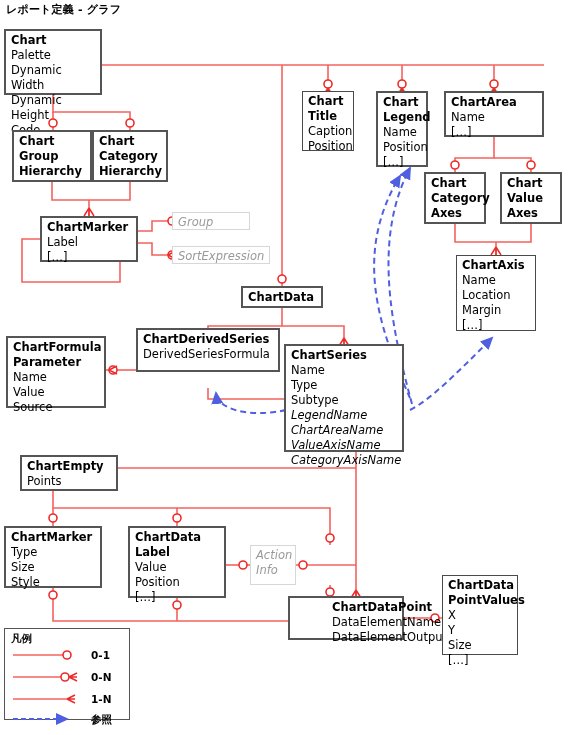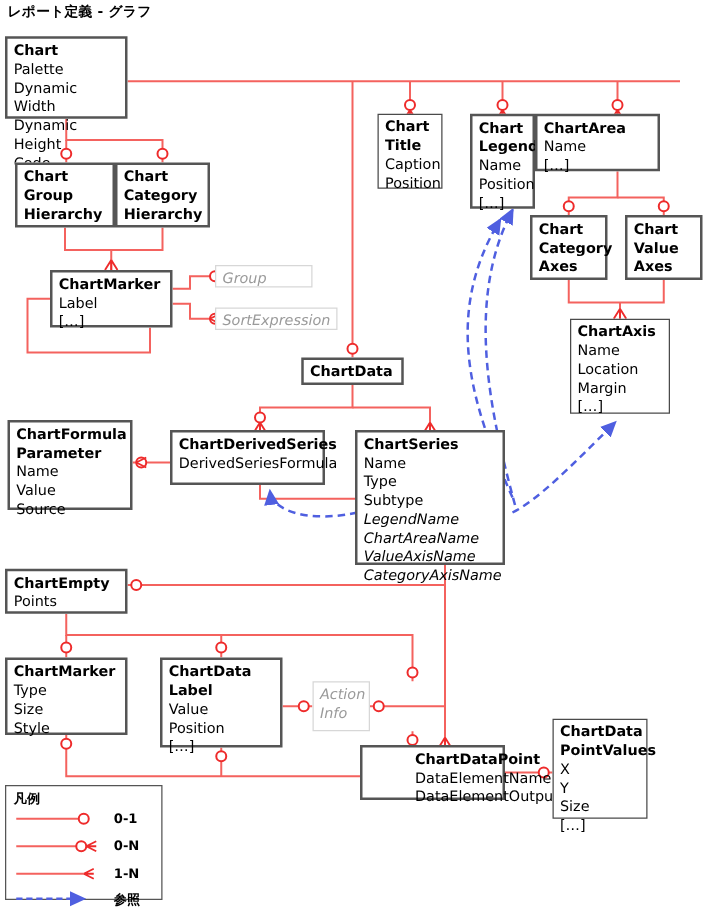--- a/index.html
+++ b/index.html
@@ -188,21 +188,21 @@
         <span class="at">Caption</span>
         <span class="at">Position</span>
       </div>
       <div class="ent" style="left: 376px; top: 91px; width: 52px; height: 76px;">
         <span class="nm">Chart</span>
         <span class="nm">Legend</span>
         <span class="at">Name</span>
         <span class="at">Position</span>
         <span class="at">[…]</span>
       </div>
-      <div class="ent" style="left: 428px; top: 91px; width: 100px; height: 46px;">
+      <div class="ent" style="left: 444px; top: 91px; width: 100px; height: 46px;">
         <span class="nm">ChartArea</span>
         <span class="at">Name</span>
         <span class="at">[…]</span>
       </div>
       <div class="ent" style="left: 424px; top: 172px; width: 62px; height: 52px;">
         <span class="nm">Chart</span>
         <span class="nm">Category</span>
         <span class="nm">Axes</span>
       </div>
       <div class="ent" style="left: 500px; top: 172px; width: 62px; height: 52px;">
@@ -220,35 +220,35 @@
       <div class="ent" style="left: 241px; top: 286px; width: 82px; height: 22px;">
         <span class="nm">ChartData</span>
       </div>
       <div class="ent" style="left: 6px; top: 336px; width: 100px; height: 72px;">
         <span class="nm">ChartFormula</span>
         <span class="nm">Parameter</span>
         <span class="at">Name</span>
         <span class="at">Value</span>
         <span class="at">Source</span>
       </div>
-      <div class="ent italic-attrs" style="left: 136px; top: 344px; width: 124px; height: 44px;">
+      <div class="ent italic-attrs" style="left: 136px; top: 328px; width: 144px; height: 44px;">
         <span class="nm">ChartDerivedSeries</span>
         <span class="at">DerivedSeriesFormula</span>
       </div>
       <div class="ent italic-attrs" style="left: 284px; top: 344px; width: 120px; height: 108px;">
         <span class="nm">ChartSeries</span>
         <span class="at">Name</span>
         <span class="at">Type</span>
         <span class="at">Subtype</span>
         <span class="at it">LegendName</span>
         <span class="at it">ChartAreaName</span>
         <span class="at it">ValueAxisName</span>
         <span class="at it">CategoryAxisName</span>
       </div>
-      <div class="ent" style="left: 4px; top: 455px; width: 98px; height: 36px;">
+      <div class="ent" style="left: 20px; top: 455px; width: 98px; height: 36px;">
         <span class="nm">ChartEmpty</span>
         <span class="at">Points</span>
       </div>
       <div class="ent" style="left: 4px; top: 526px; width: 98px; height: 62px;">
         <span class="nm">ChartMarker</span>
         <span class="at">Type</span>
         <span class="at">Size</span>
         <span class="at">Style</span>
       </div>
       <div class="ent" style="left: 128px; top: 526px; width: 98px; height: 72px;">

